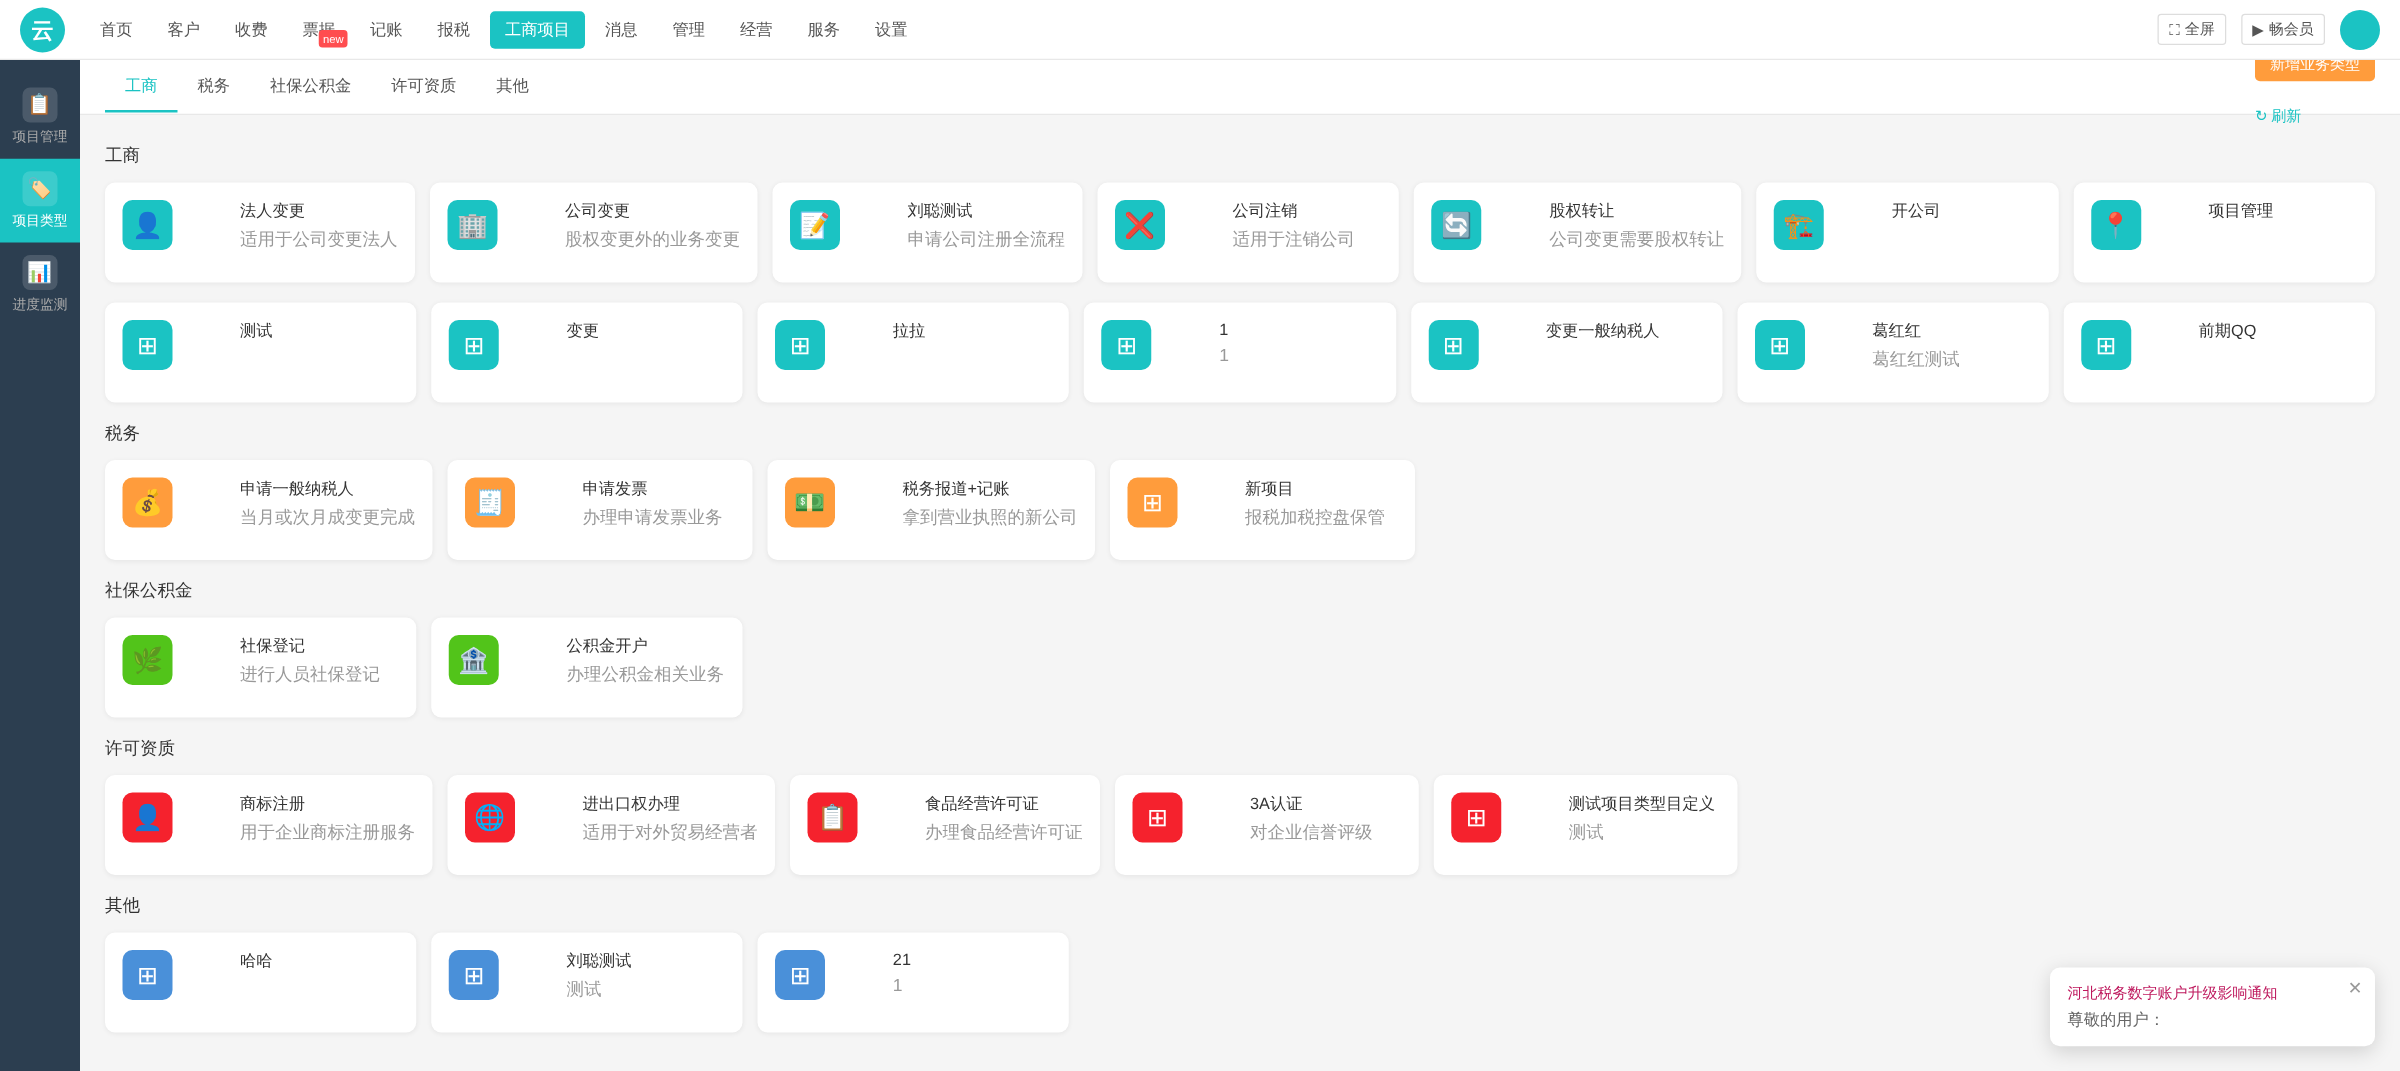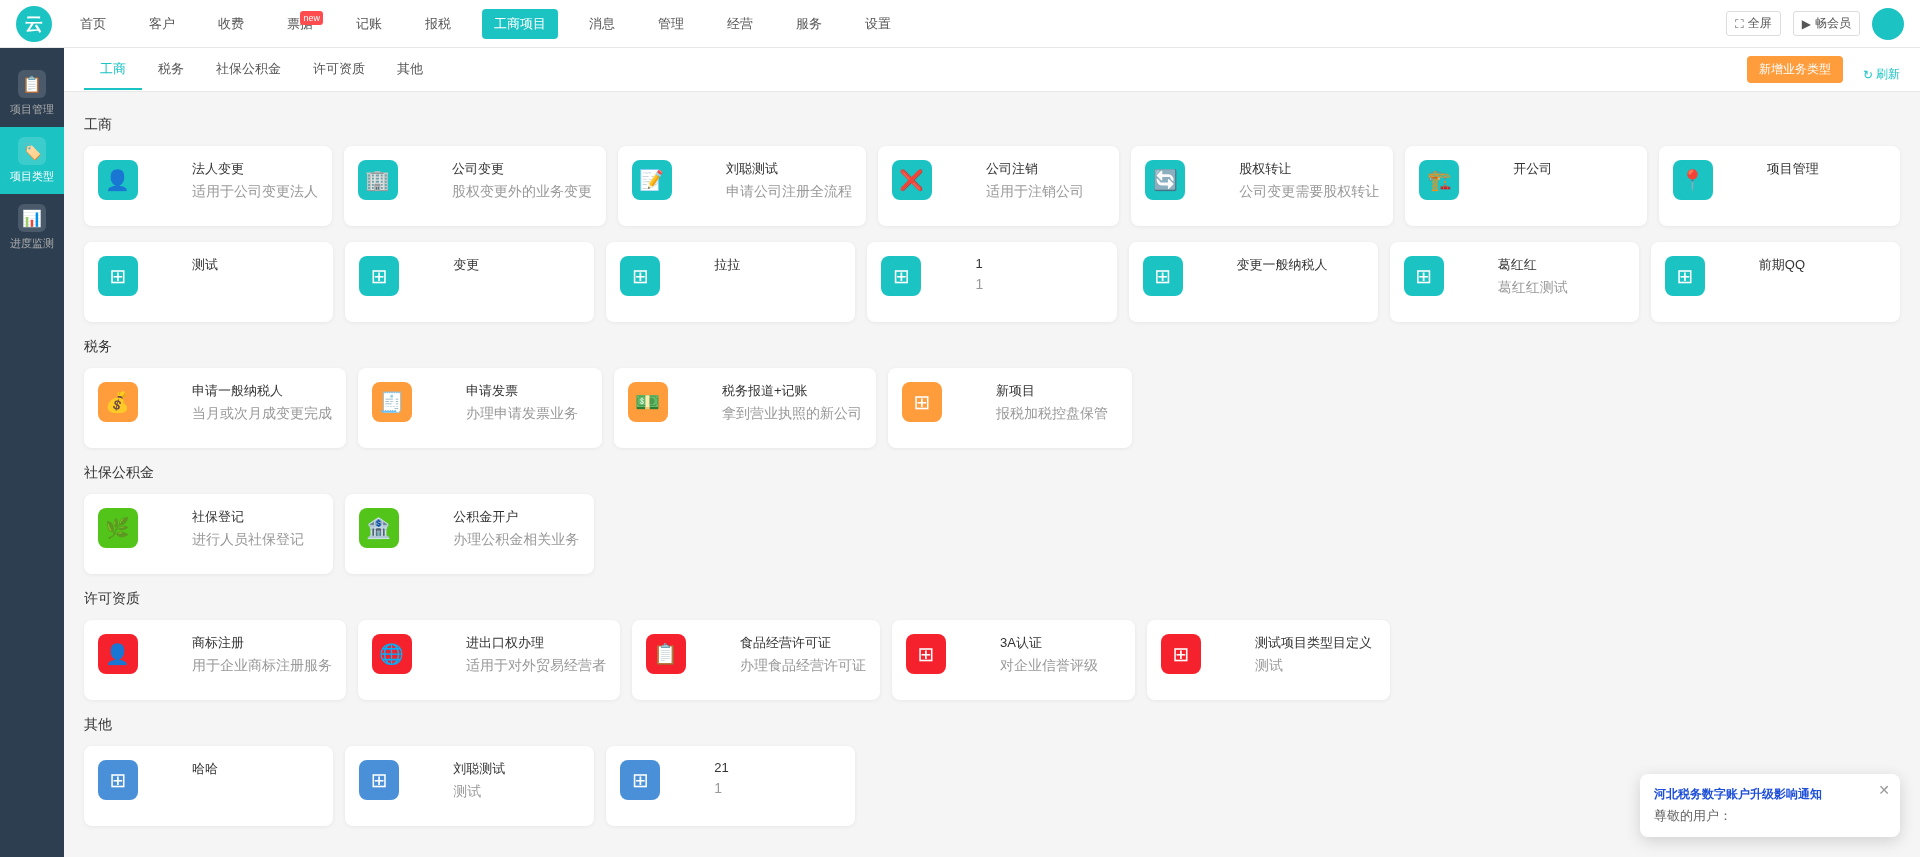--- a/index.html
+++ b/index.html
@@ -25,40 +25,40 @@
       display: flex; align-items: center; justify-content: center;
       color: #fff;
       font-weight: bold;
       font-size: 18px;
       margin-right: 16px;
       flex-shrink: 0;
     }
     .nav-items {
       display: flex;
       align-items: flex-end;
-      gap: 19px;
+      gap: 4px;
       flex: 1;
     }
     .nav-item {
       padding: 6px 12px;
       cursor: pointer;
       border-radius: 4px;
       font-size: 13px;
       color: #555;
       position: relative;
       white-space: nowrap;
     }
     .nav-item.active {
       background: #1bc3c3;
       color: #fff;
       border-radius: 4px;
     }
     .nav-item .badge {
       position: absolute;
-      top: 2px; right: 2px;
+      top: 15px; right: 2px;
       background: #ff4d4f;
       color: #fff;
       font-size: 9px;
       padding: 0 3px;
       border-radius: 3px;
       line-height: 14px;
     }
     .nav-right {
       display: flex;
       align-items: center;
@@ -128,22 +128,23 @@
       align-items: center;
       padding: 0 20px;
       height: 44px;
       position: sticky;
       top: 48px;
       z-index: 50;
     }
     .tab-bar-right {
       margin-left: auto;
       display: flex;
-      align-items: flex-end;
+      align-items: flex-start;
       gap: 20px;
+      flex-direction: column;
     }
     .tab-item {
       padding: 10px 16px;
       cursor: pointer;
       font-size: 13px;
       color: #555;
       border-bottom: 2px solid transparent;
       margin-bottom: -1px;
     }
     .tab-item.active {
@@ -246,24 +247,23 @@
     }
     .notification-close {
       position: absolute;
       top: 8px; right: 10px;
       cursor: pointer;
       color: #999;
       font-size: 14px;
     }
     .notification-title {
       font-size: 12px;
-      color: #1d4ed8;
+      color: #be185d;
       margin-bottom: 4px;
       padding-right: 16px;
-      font-weight: bold;
     }
     .notification-body {
       font-size: 13px;
       color: #666;
     }
   </style>
 </head>
 <body>
 
 <div class="top-nav">

